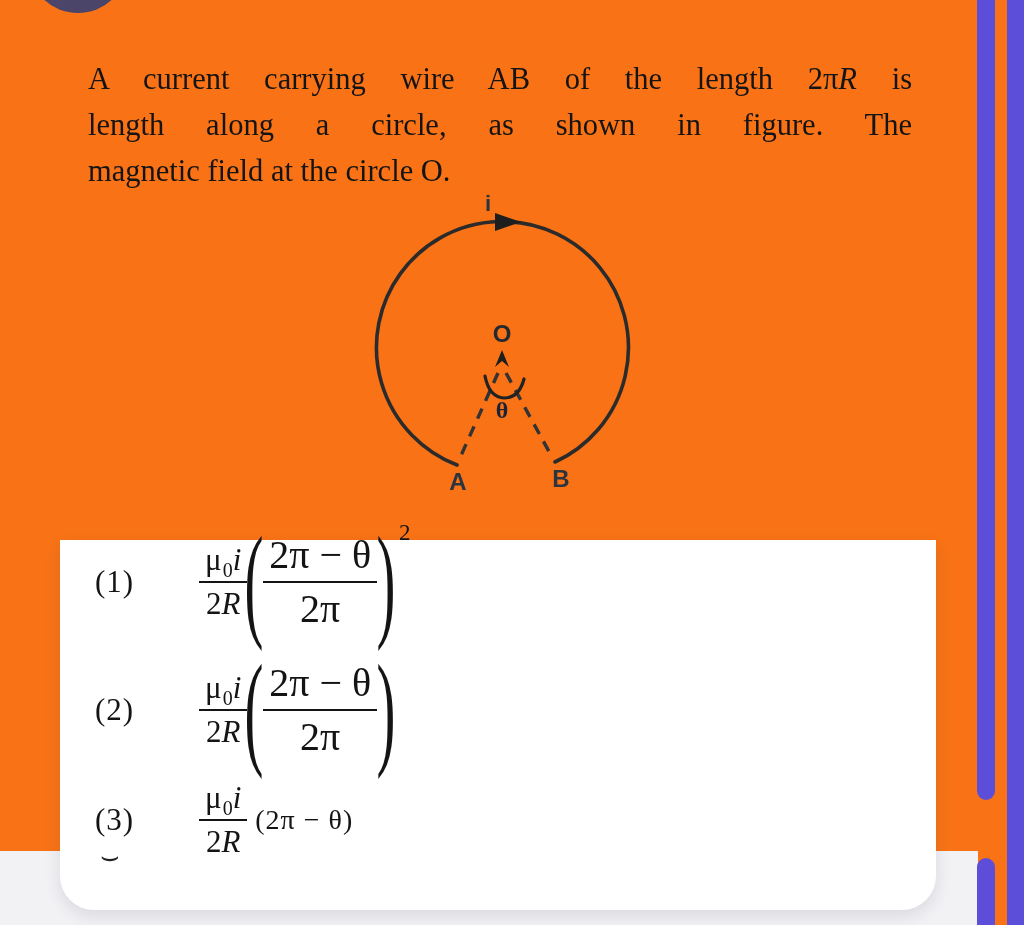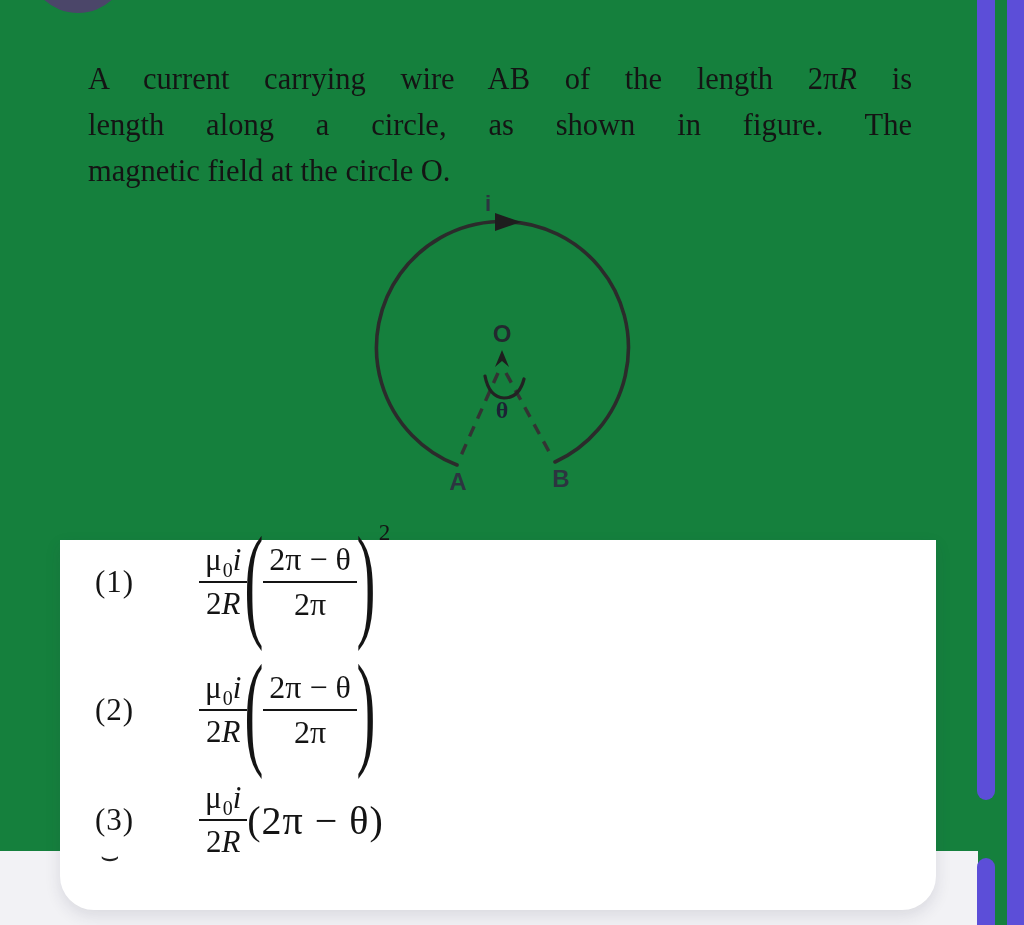--- a/index.html
+++ b/index.html
@@ -1,18 +1,18 @@
 <!DOCTYPE html>
 <html><head>
 <meta charset="utf-8">
 <style>
   html,body{margin:0;padding:0;background:#ffffff;}
   .page{
     position:relative;width:1024px;height:925px;overflow:hidden;
-    background:#15803d;font-family:"Liberation Serif",serif;color:#141414;
+    background:#f97316;font-family:"Liberation Serif",serif;color:#141414;
   }
   
   .avatar{position:absolute;left:28px;top:-87px;width:100px;height:100px;
     border-radius:50%;background:#4b4669;}
   
   .gutter{position:absolute;left:0;top:851px;width:978px;height:74px;background:#f2f2f5;}
   .card{position:absolute;left:60px;top:540px;width:876px;height:370px;background:#ffffff;
     border-radius:0 0 34px 34px;box-shadow:0 6px 16px rgba(45,45,75,.12);}
   
   .vbar{position:absolute;background:#5c4ed8;}
@@ -28,27 +28,27 @@
   
   .option{position:absolute;display:flex;align-items:center;}
   #opt1{left:95px;top:518px;height:128px;}
   #opt2{left:95px;top:646px;height:128px;}
   #opt3{left:95px;top:770px;height:100px;}
   .opt-label{font-size:31px;width:62px;letter-spacing:1px;}
   .formula{display:flex;align-items:center;margin-left:42px;}
   .frac{display:inline-flex;flex-direction:column;align-items:center;font-size:31px;line-height:1.1;}
   .frac .num{border-bottom:2.6px solid #141414;padding:0 6px 4px;display:flex;align-items:baseline;white-space:nowrap;}
   .frac .den{padding-top:4px;display:flex;align-items:baseline;white-space:nowrap;}
-  .inner-frac{font-size:32px;margin:0 2px;}
+  .inner-frac{font-size:40px;margin:0 2px;}
   .sub0{font-size:20px;transform:translateY(7px);line-height:0;margin-left:1px;}
   .bp{display:flex;align-items:center;height:116px;overflow:visible;}
   .bp span{font-size:126px;line-height:110px;transform:scaleX(.45);display:inline-block;
     margin:0 -14px;font-weight:400;color:#141414;}
   .exp{font-size:23px;align-self:flex-start;margin:-4px 0 0 6px;}
-  .suffix{font-size:40px;margin-left:0;letter-spacing:1px;white-space:nowrap;}
+  .suffix{font-size:28px;margin-left:8px;letter-spacing:1px;white-space:nowrap;}
   .partial{position:absolute;left:100px;top:838px;font-size:30px;color:#222;
     font-family:"DejaVu Sans",sans-serif;}
   svg text{font-family:"Liberation Sans",sans-serif;}
   svg .serifT{font-family:"Liberation Serif",serif;}
 </style>
 </head>
 <body>
 
 <div class="page">
 

